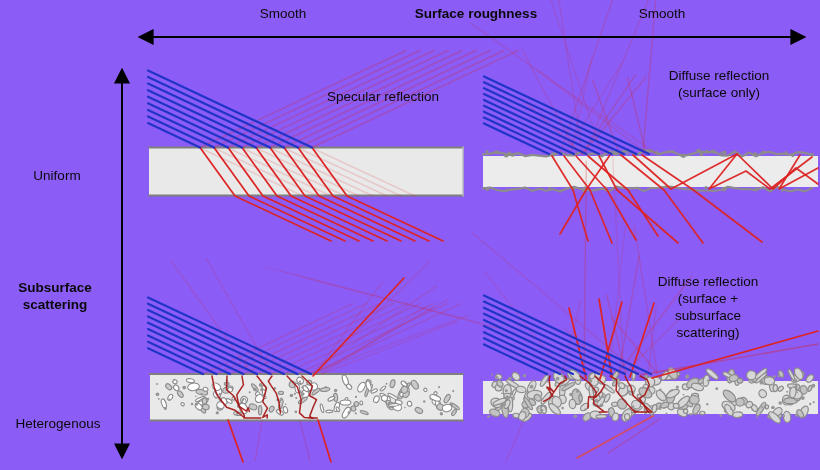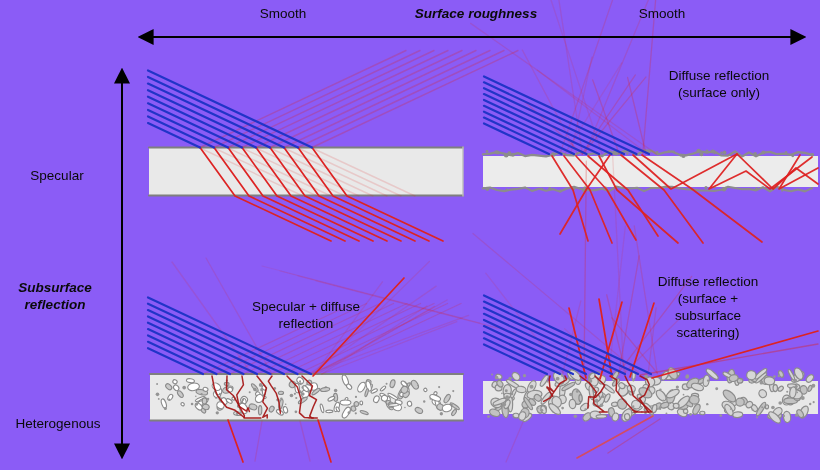--- a/index.html
+++ b/index.html
@@ -2,21 +2,21 @@
 <html><head>
 <meta charset="utf-8">
 <style>
   html,body{margin:0;padding:0;background:#ffffff;}
   .stage{position:relative;width:820px;height:470px;background:#8b5cf6;overflow:hidden;
          font-family:"Liberation Sans",sans-serif;}
   .stage svg{position:absolute;left:0;top:0;}
   .lbl{position:absolute;transform:translate(-50%,-50%);
        font:13.5px/1.25 "Liberation Sans",sans-serif;color:#0a0a0a;
        text-align:center;white-space:pre-line;}
-  .bold{font-weight:700;font-style:italic;}
+  .bold{font-weight:700;}
 </style>
 </head>
 <body>
 
 <div class="stage">
 
   <svg id="diagram" width="820" height="470" viewBox="0 0 820 470">
     <defs>
       <marker id="ah" viewBox="0 0 10 10" refX="8.5" refY="5" markerWidth="8" markerHeight="8" orient="auto-start-reverse">
         <path d="M0,0 L10,5 L0,10 z" fill="#000"></path>
@@ -683,25 +683,24 @@
       <g>
         <line x1="140" y1="37" x2="804" y2="37" stroke="#000000" stroke-width="2" marker-start="url(#ah)" marker-end="url(#ah)"></line>
         <line x1="122" y1="70" x2="122" y2="457" stroke="#000000" stroke-width="2" marker-start="url(#ah)" marker-end="url(#ah)"></line>
       </g>
     </svg>
 
   <div class="lbl" id="hl" style="left:283px;top:14px">Smooth</div>
   <div class="lbl bold" id="ht" style="left:476px;top:14px">Surface roughness</div>
   <div class="lbl" id="hr" style="left:662px;top:14px">Smooth</div>
 
-  <div class="lbl" id="yt" style="left:57px;top:176px">Specular</div>
+  <div class="lbl" id="yt" style="left:57px;top:176px">Uniform</div>
   <div class="lbl bold" id="ys" style="left:55px;top:297px">Subsurface
-reflection</div>
+scattering</div>
   <div class="lbl" id="yb" style="left:58px;top:424px">Heterogenous</div>
 
+  <div class="lbl" id="c1" style="left:383px;top:97px">Specular reflection</div>
   <div class="lbl" id="c2" style="left:719px;top:85px">Diffuse reflection
 (surface only)</div>
-  <div class="lbl" id="c3" style="left:306px;top:316px">Specular + diffuse
-reflection</div>
   <div class="lbl" id="c4" style="left:708px;top:308px">Diffuse reflection
 (surface + subsurface
 scattering)</div>
 </div>
 
 </body></html>

